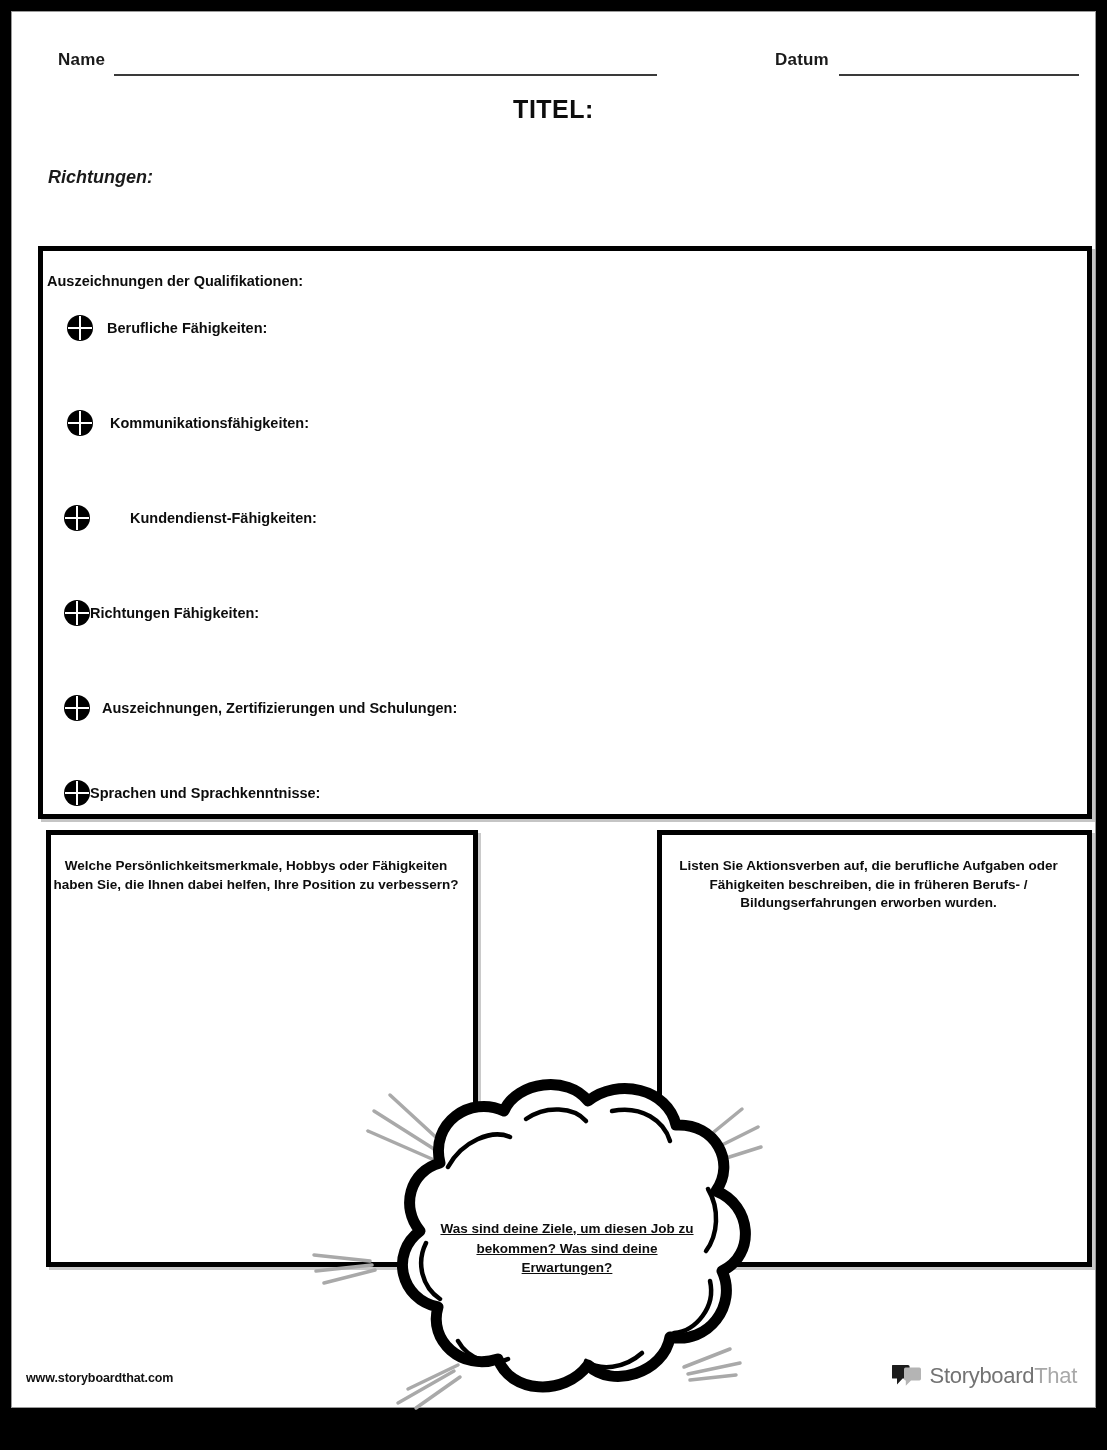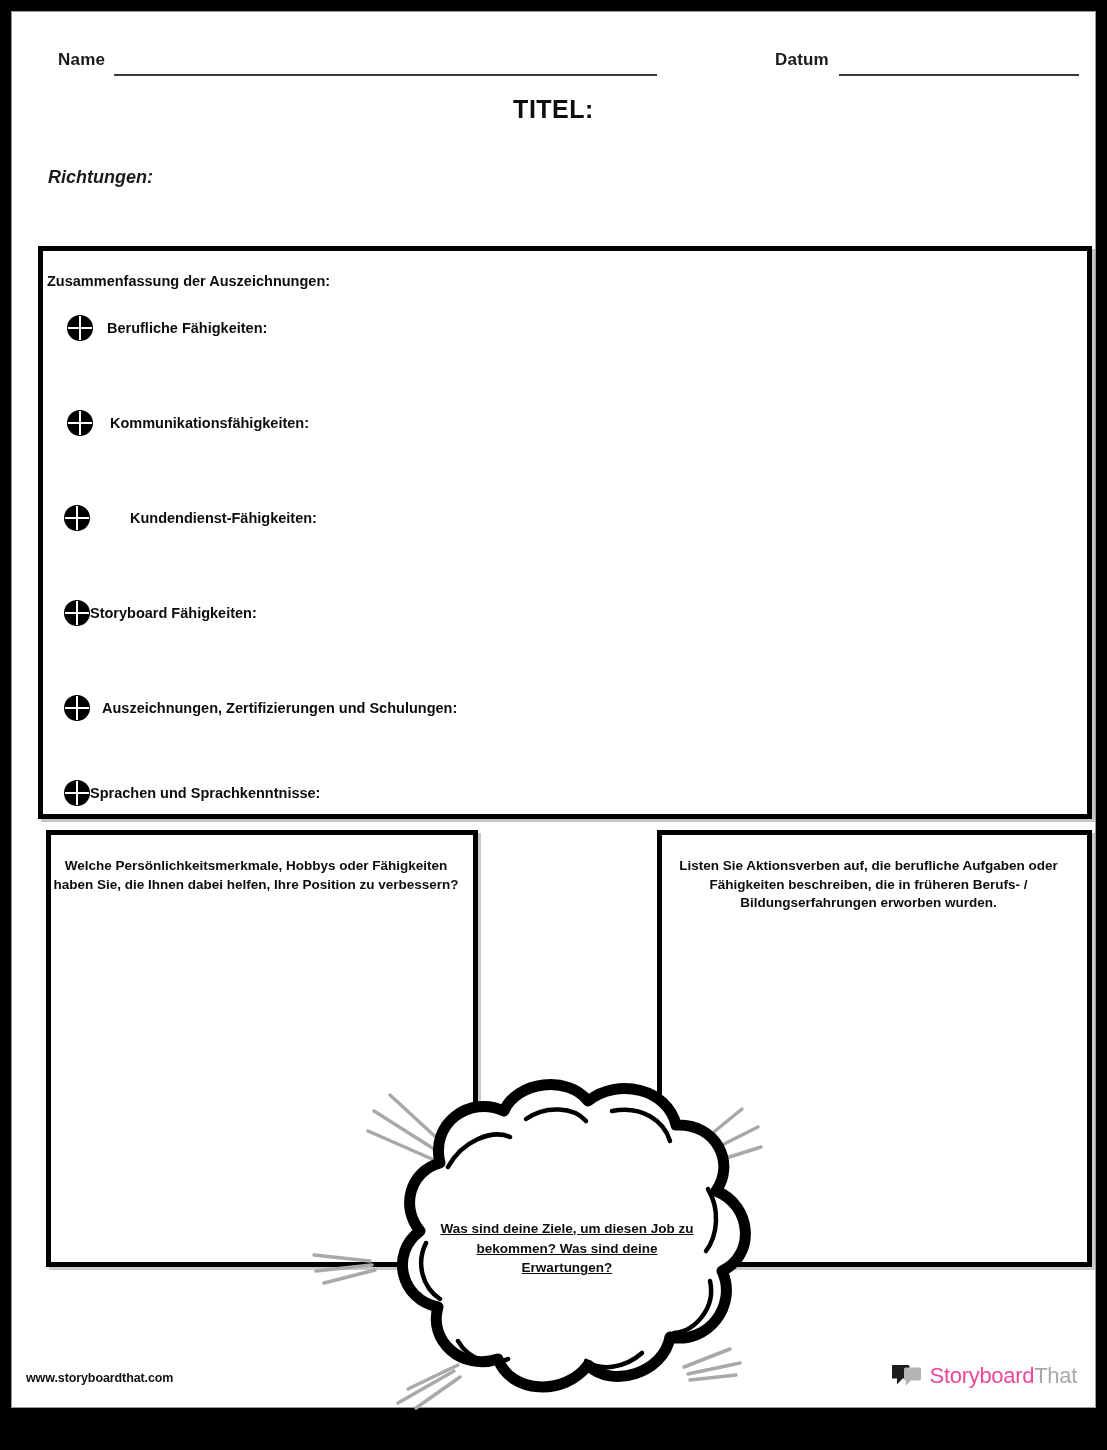--- a/index.html
+++ b/index.html
@@ -213,21 +213,21 @@
     position: relative;
     width: 30px;
     height: 26px;
     flex: 0 0 auto;
   }
   .brand-wordmark {
     font-size: 22px;
     letter-spacing: -0.3px;
     white-space: nowrap;
   }
-  .wm-dark  { color: #ec4899; }
+  .wm-dark  { color: #737373; }
   .wm-light { color: #a8a8a8; }
 </style>
 </head>
 <body>
 
 <div id="worksheet">
   <div class="page-sheet">
 
     <div class="header-row">
       <div class="field-label name-label">Name</div>
@@ -235,40 +235,40 @@
 
       <div class="field-label datum-label">Datum</div>
       <div class="rule-line datum-rule"></div>
     </div>
 
     <div class="titel-heading">TITEL:</div>
 
     <div class="richtungen">Richtungen:</div>
 
     <div class="qual-box">
-      <div class="qual-title">Zusammenfassung der Auszeichnungen:</div>
+      <div class="qual-title">Auszeichnungen der Qualifikationen:</div>
 
       <div class="bullet-row" style="left:24px; top:64px; gap:14px;">
         <span class="bullet-dot"></span>
         <span class="bullet-text">Berufliche Fähigkeiten:</span>
       </div>
 
       <div class="bullet-row" style="left:24px; top:159px; gap:17px;">
         <span class="bullet-dot"></span>
         <span class="bullet-text">Kommunikationsfähigkeiten:</span>
       </div>
 
       <div class="bullet-row" style="left:21px; top:254px; gap:40px;">
         <span class="bullet-dot"></span>
         <span class="bullet-text">Kundendienst-Fähigkeiten:</span>
       </div>
 
       <div class="bullet-row" style="left:21px; top:349px; gap:0px;">
         <span class="bullet-dot"></span>
-        <span class="bullet-text">Storyboard Fähigkeiten:</span>
+        <span class="bullet-text">Richtungen Fähigkeiten:</span>
       </div>
 
       <div class="bullet-row" style="left:21px; top:444px; gap:12px;text-align:right;">
         <span class="bullet-dot"></span>
         <span class="bullet-text">Auszeichnungen, Zertifizierungen und Schulungen:</span>
       </div>
 
       <div class="bullet-row" style="left:21px; top:529px; gap:0px;">
         <span class="bullet-dot"></span>
         <span class="bullet-text">Sprachen und Sprachkenntnisse:</span>

